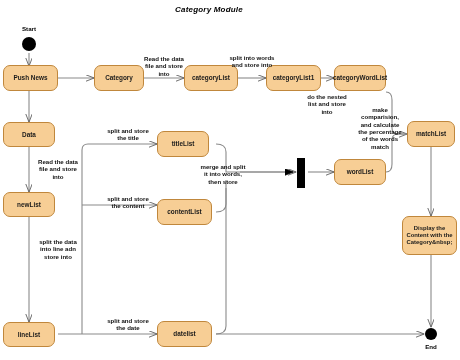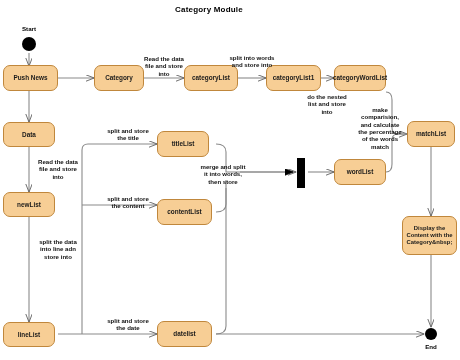--- a/index.html
+++ b/index.html
@@ -31,20 +31,21 @@
   .diagram-title {
     position: absolute;
     top: 5px;
     left: 0;
     width: 418px;
     text-align: center;
     font-size: 8px;
     font-weight: bold;
     letter-spacing: 0.2px;
     color: #000;
+    font-style: italic;
   }
   
   .node {
     position: absolute;
     box-sizing: border-box;
     background: #F7CE95;
     border: 1px solid #C0873C;
     border-radius: 7px;
     display: flex;
     align-items: center;

